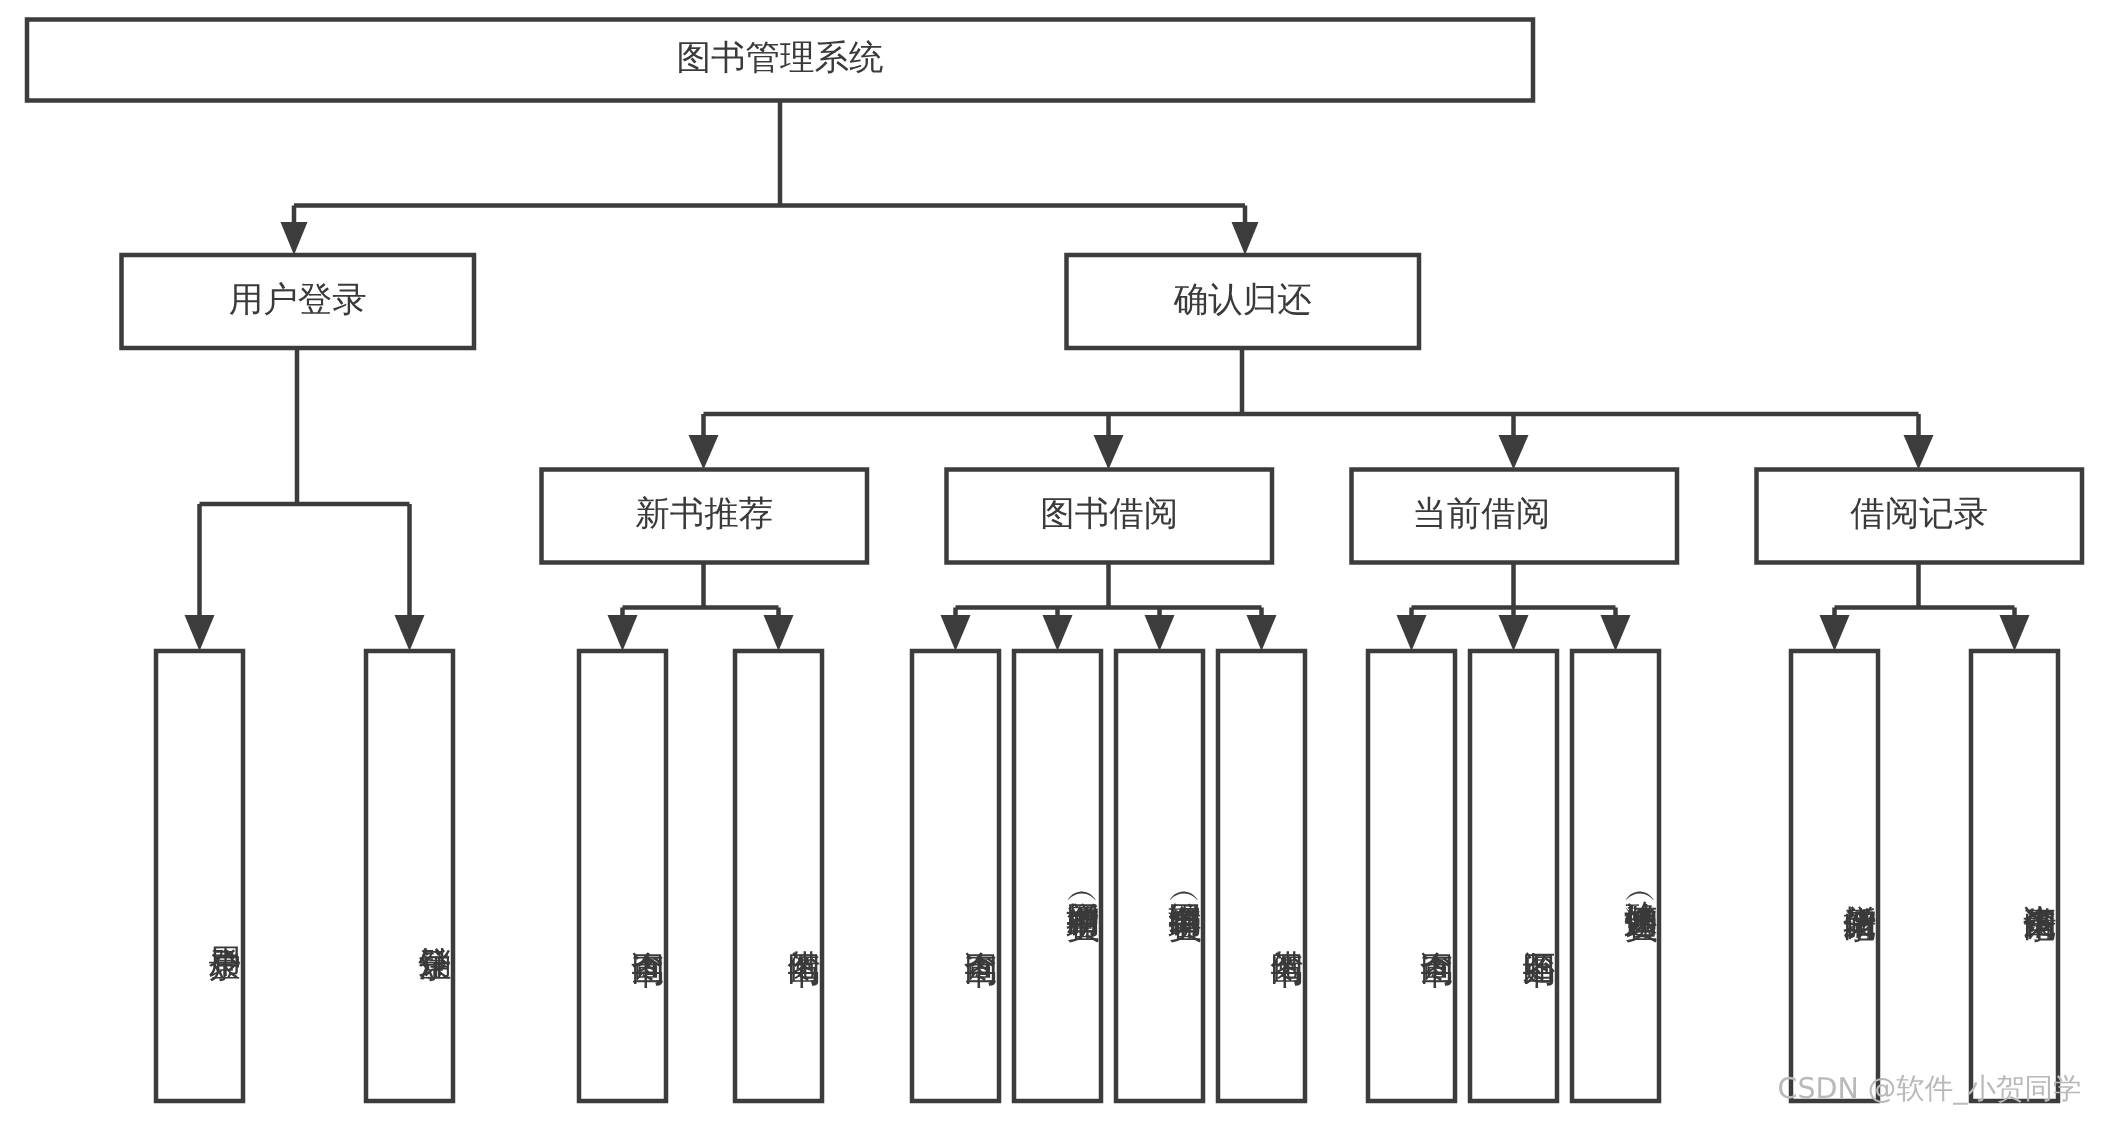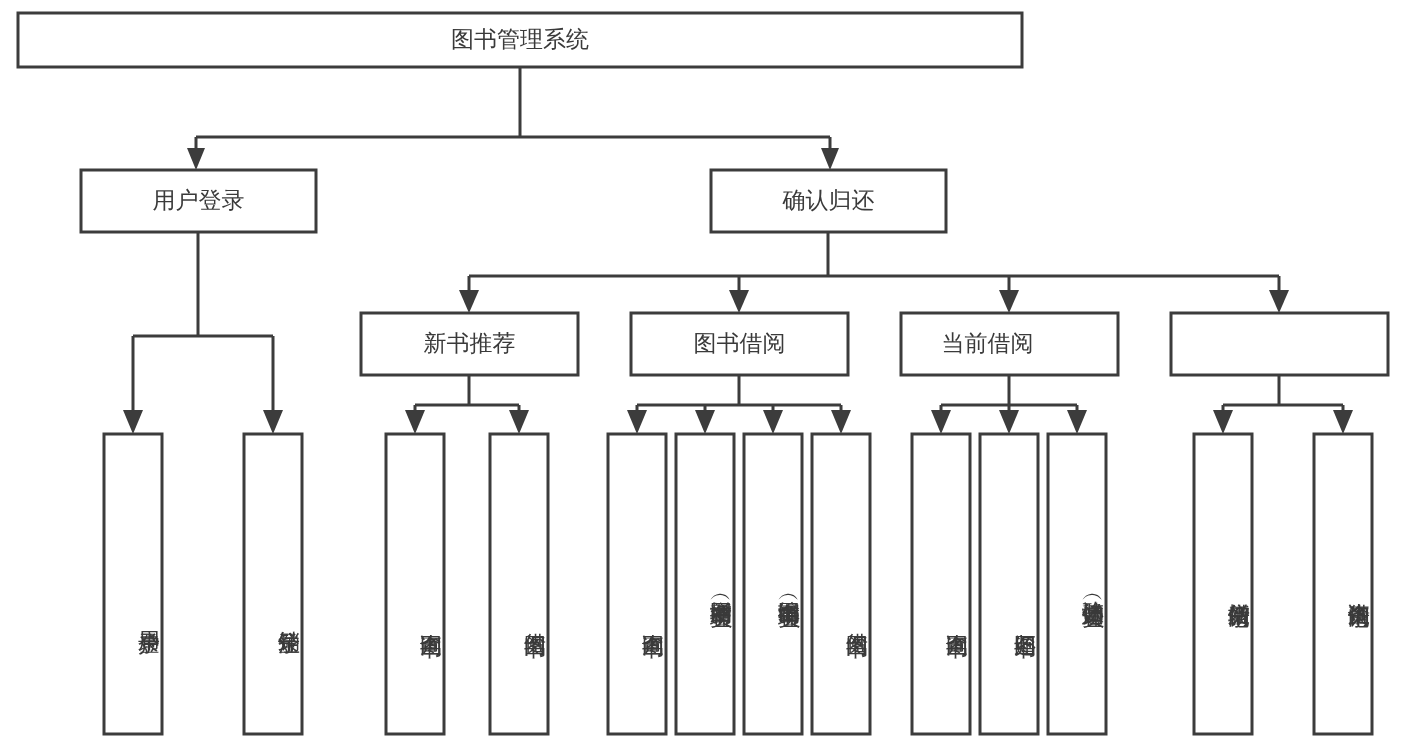--- a/index.html
+++ b/index.html
@@ -157,33 +157,35 @@
   <div class="node-label" style="left:81px; top:170px; width:235px; height:62px;">用户登录</div>
 
   <div class="node-label" style="left:711px; top:170px; width:235px; height:62px;">确认归还</div>
 
   <div class="node-label" style="left:361px; top:313px; width:217px; height:62px;">新书推荐</div>
 
   <div class="node-label" style="left:631px; top:313px; width:217px; height:62px;">图书借阅</div>
 
   <div class="node-label" style="left:901px; top:313px; width:173px; height:62px;">当前借阅</div>
 
+  <div class="node-label" style="left:1171px; top:313px; width:217px; height:62px;">借阅记录</div>
 
   <div class="leaf-label" style="left:104px; top:500px; width:58px; height:230px;">用户登录</div>
   <div class="leaf-label" style="left:244px; top:500px; width:58px; height:230px;">注销登录</div>
 
   <div class="leaf-label" style="left:386px; top:508px; width:58px; height:220px;">查询图书</div>
   <div class="leaf-label" style="left:490px; top:508px; width:58px; height:220px;">借阅图书</div>
 
   <div class="leaf-label" style="left:608px; top:508px; width:58px; height:220px;">查询图书</div>
   <div class="leaf-label" style="left:676px; top:444px; width:58px; height:286px;">新增图书（管理员）</div>
   <div class="leaf-label" style="left:744px; top:444px; width:58px; height:286px;">编辑图书（管理员）</div>
   <div class="leaf-label" style="left:812px; top:508px; width:58px; height:220px;">借阅图书</div>
 
   <div class="leaf-label" style="left:912px; top:508px; width:58px; height:220px;">查询图书</div>
   <div class="leaf-label" style="left:980px; top:508px; width:58px; height:220px;">归还图书</div>
   <div class="leaf-label" style="left:1048px; top:444px; width:58px; height:286px;">确认归还（管理员）</div>
 
   <div class="leaf-label" style="left:1194px; top:448px; width:58px; height:280px;">新增借阅记录</div>
   <div class="leaf-label" style="left:1314px; top:448px; width:58px; height:280px;">查询借阅记录</div>
 
+  <div class="watermark">CSDN @软件_小贺同学</div>
 
 </div>
 
 </body></html>

